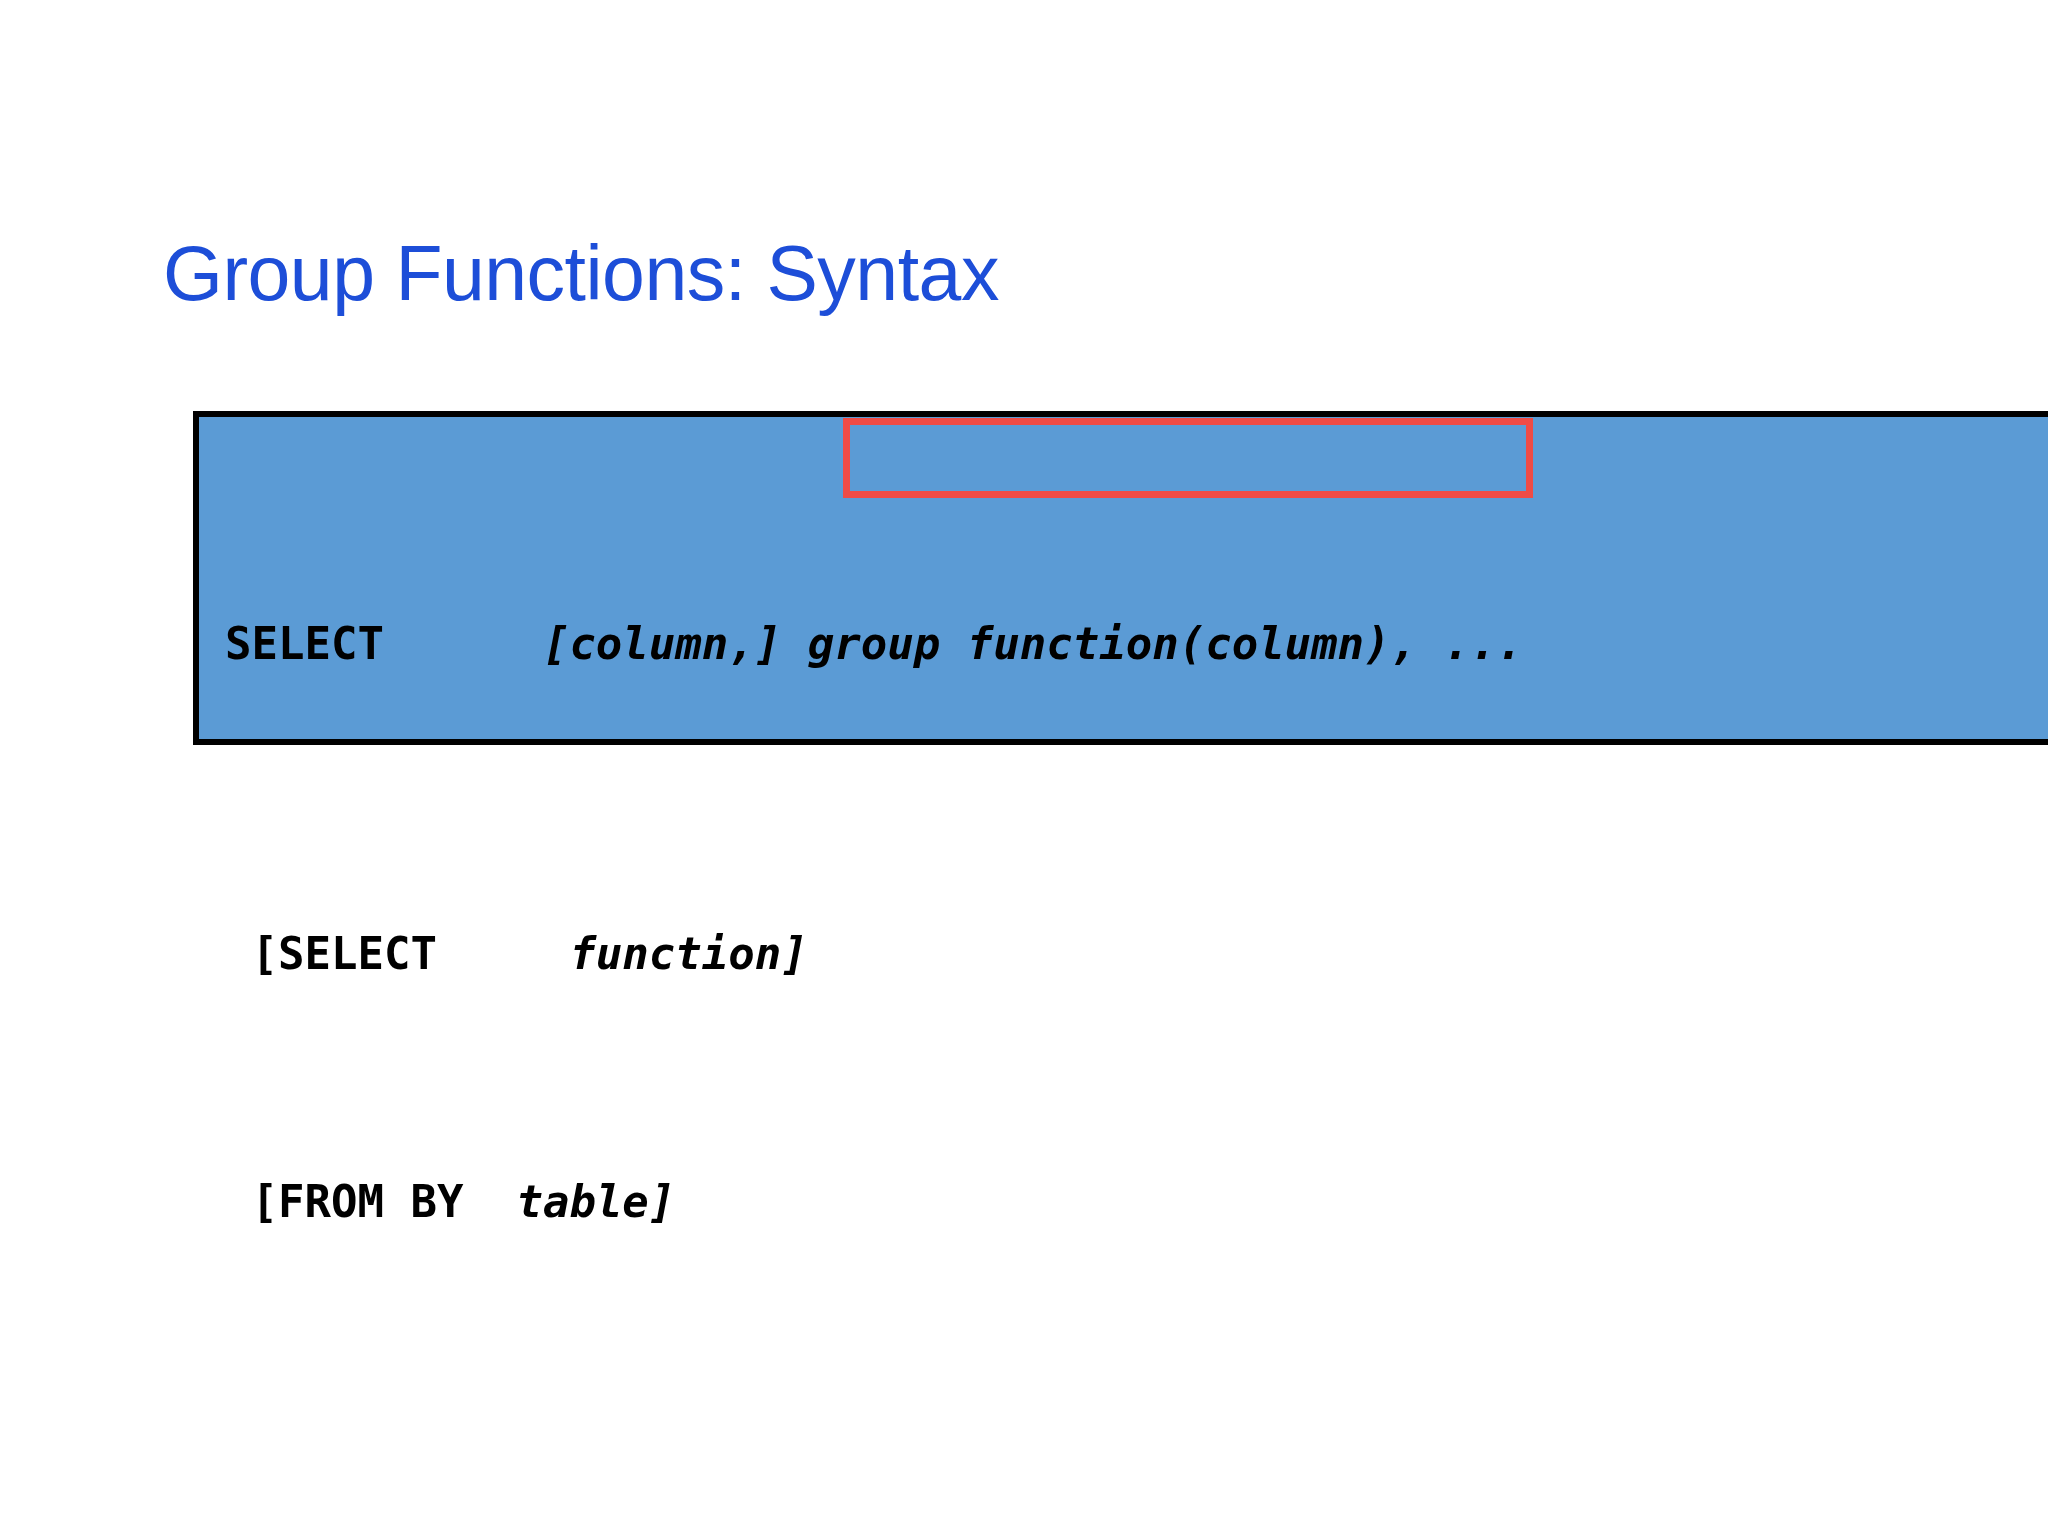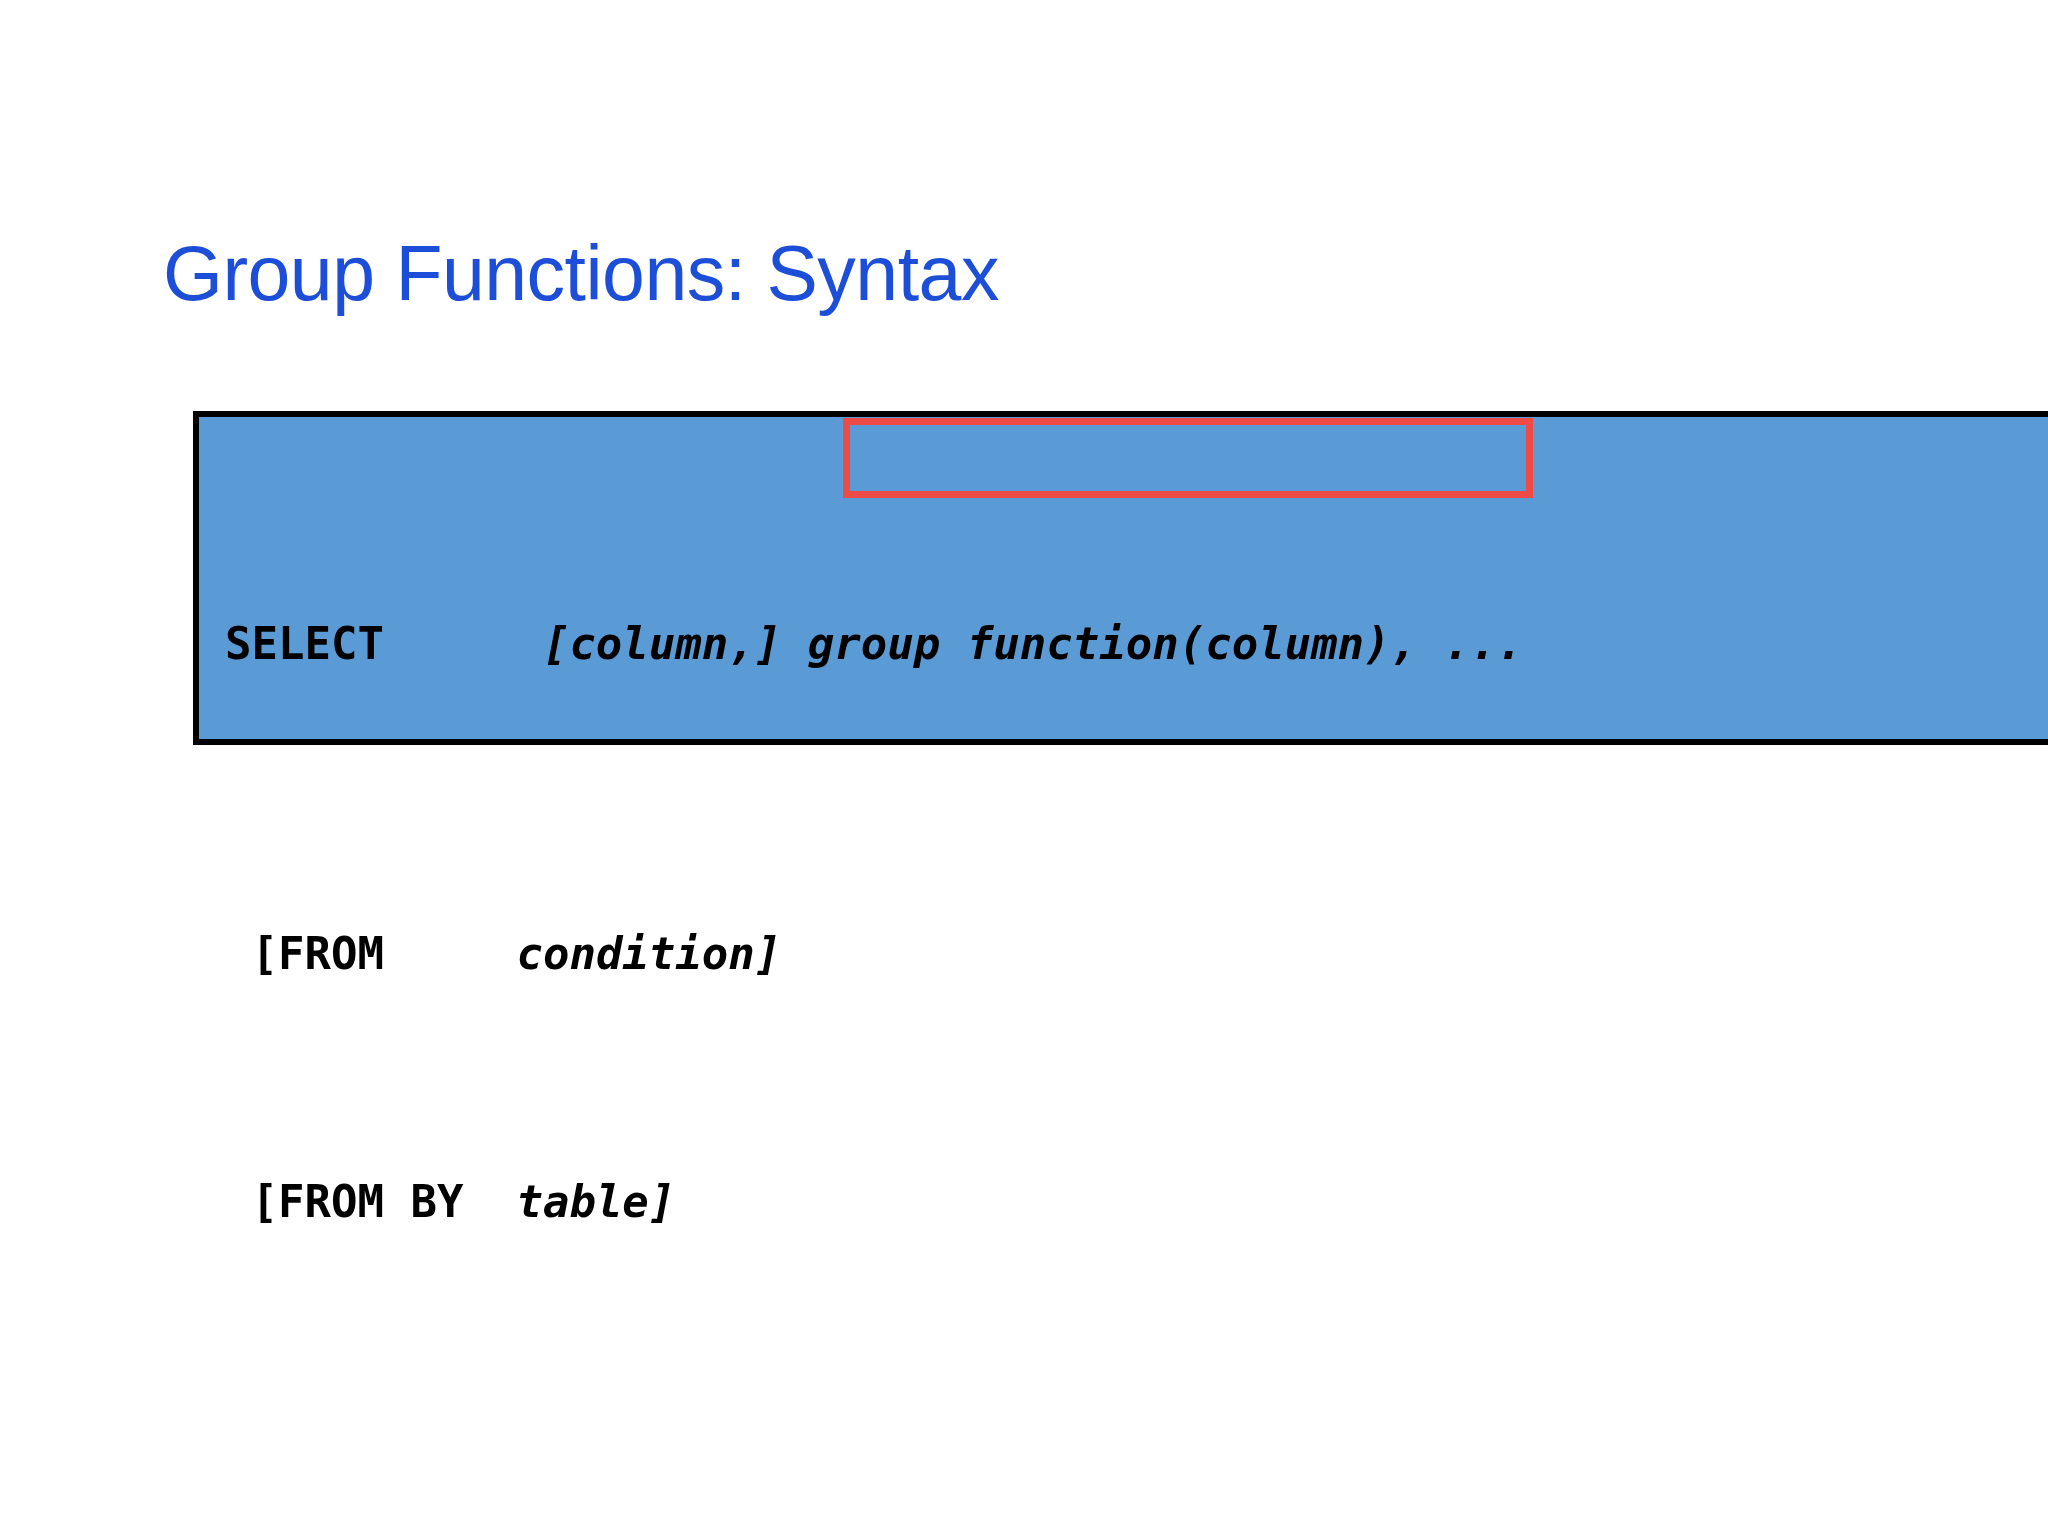--- a/index.html
+++ b/index.html
@@ -92,21 +92,21 @@
 <div id="slide">
 
   <h1 id="slide-title">Group Functions: Syntax</h1>
 
   <div id="syntax-box">
     <div id="syntax-code">
 
       <span class="code-line"><span class="kw">SELECT      </span><span class="val">[column,] </span><span class="val">group function(column)</span><span class="val">, ...</span></span>
 
 
-      <span class="code-line"><span class="kw"> [FROM     </span><span class="val">condition]</span></span>
+      <span class="code-line"><span class="kw"> [SELECT     </span><span class="val">function]</span></span>
 
       <span class="code-line"><span class="kw"> [FROM BY  </span><span class="val">table]</span></span>
 
       
 
     </div>
   </div>
 
   <div id="highlight-box"></div>
 

